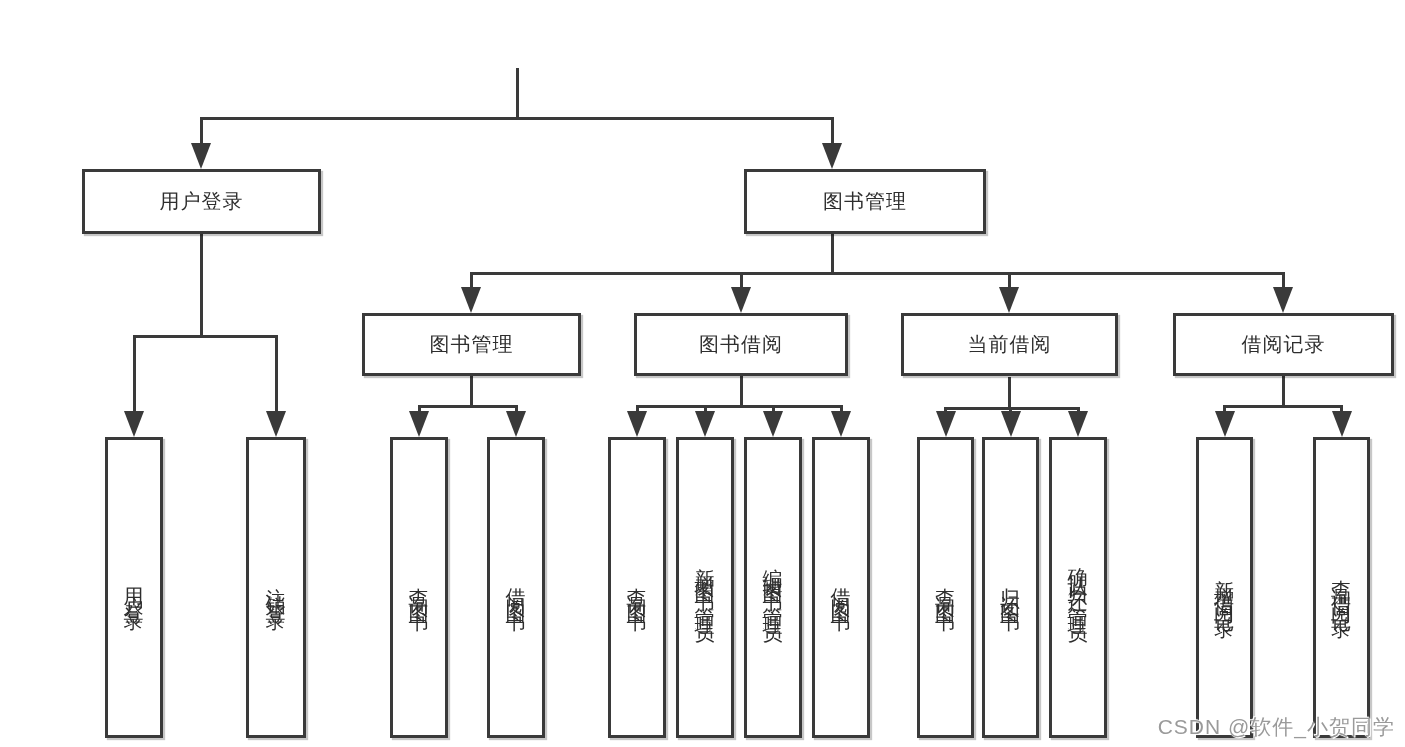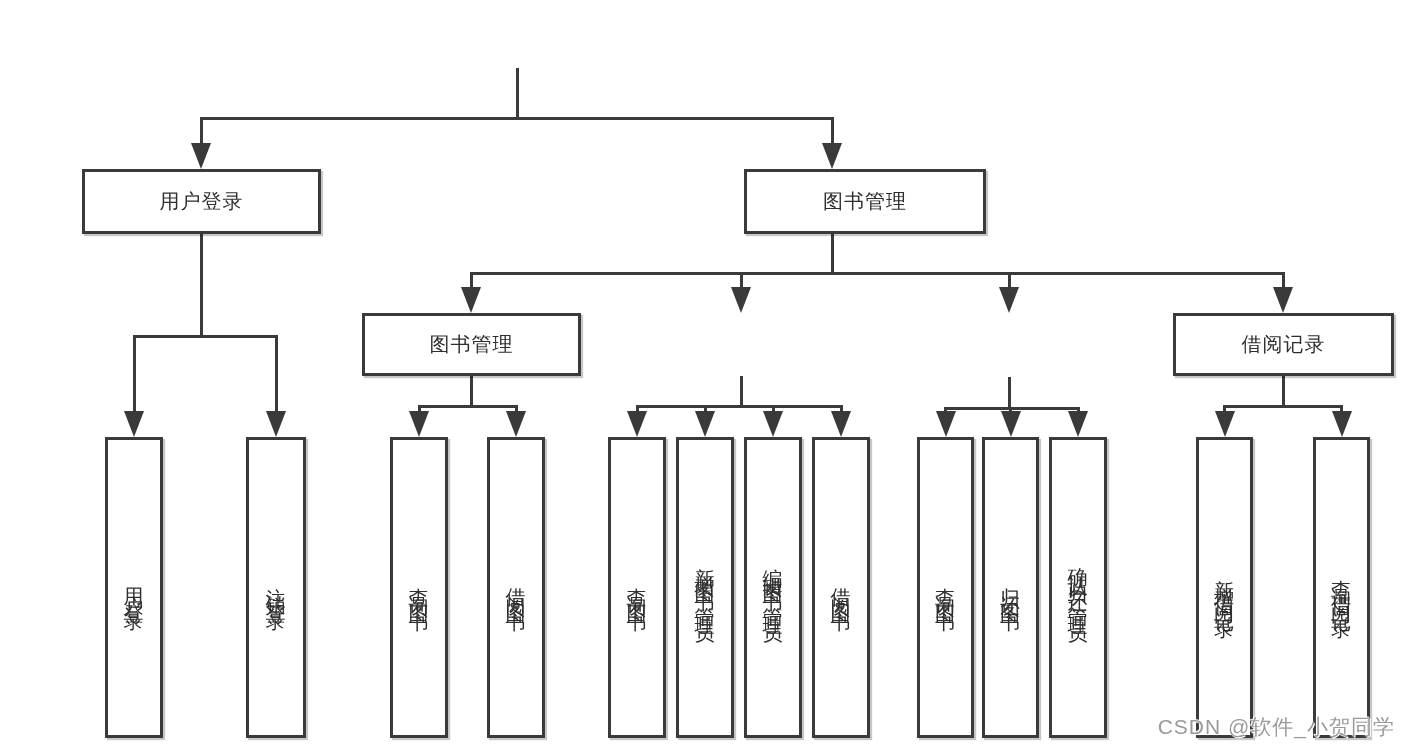--- a/index.html
+++ b/index.html
@@ -200,20 +200,26 @@
   <div class="node" id="b-login">
     <span class="hlabel">用户登录</span>
   </div>
   <div class="node" id="b-mgmt">
     <span class="hlabel">图书管理</span>
   </div>
 
   <div class="node" id="b-l2-0">
     <span class="hlabel">图书管理</span>
   </div>
+  <div class="node" id="b-l2-1">
+    <span class="hlabel">图书借阅</span>
+  </div>
+  <div class="node" id="b-l2-2">
+    <span class="hlabel">当前借阅</span>
+  </div>
   <div class="node" id="b-l2-3">
     <span class="hlabel">借阅记录</span>
   </div>
 
   <div class="node leaf" id="f-0">
     <span class="vlabel">用户登录</span>
   </div>
   <div class="node leaf" id="f-1">
     <span class="vlabel">注销登录</span>
   </div>

